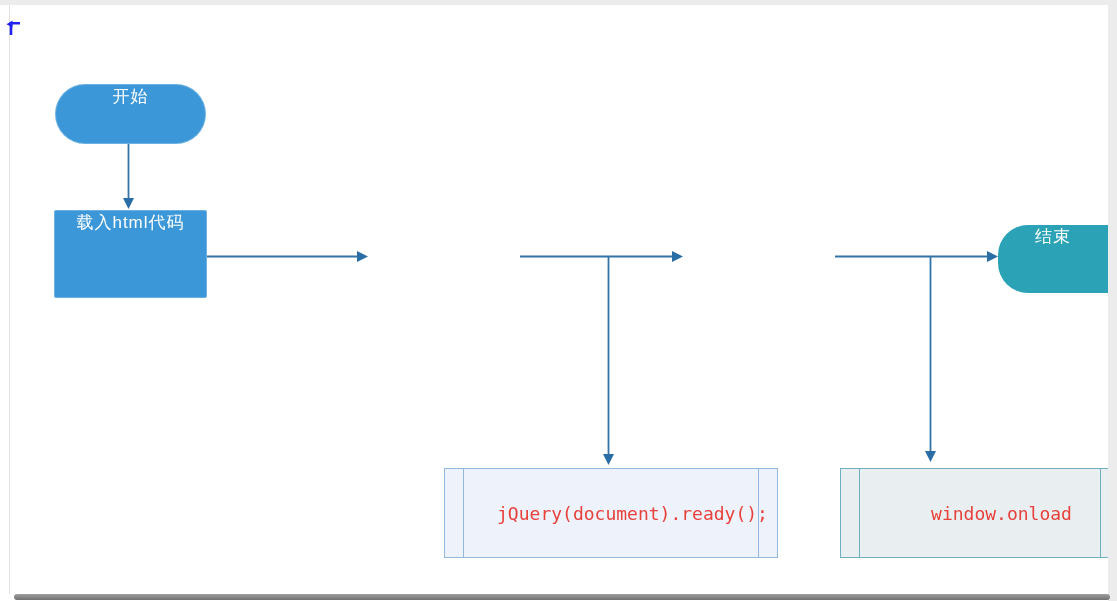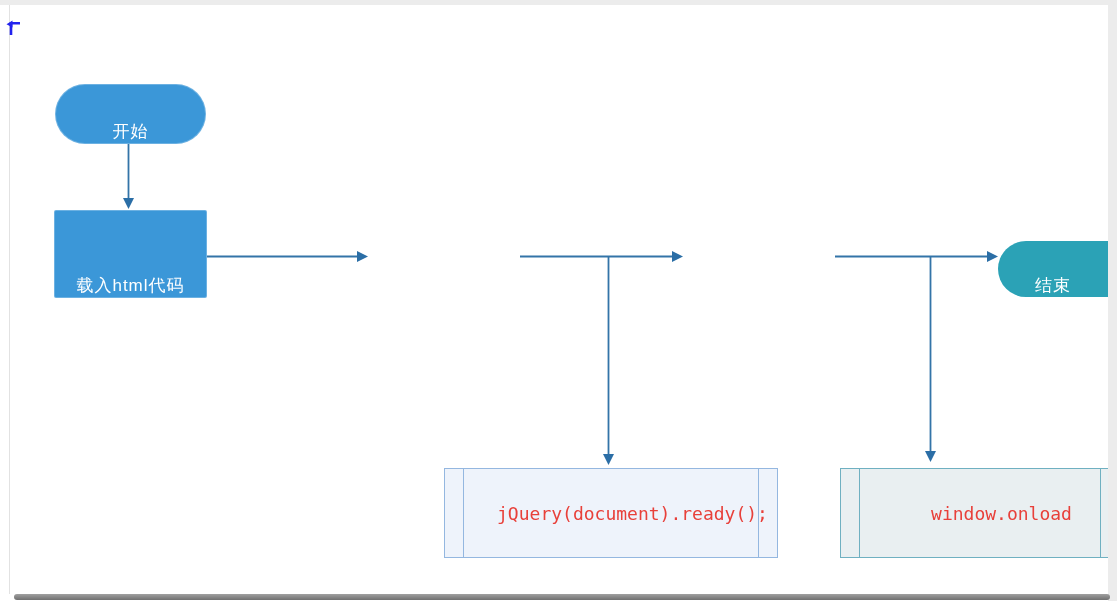--- a/index.html
+++ b/index.html
@@ -35,37 +35,36 @@
   }
 
   
   svg.connectors{position:absolute;left:0;top:0;width:1117px;height:601px;z-index:1;pointer-events:none;}
   .flow-line{stroke:var(--connector);stroke-width:1.8;fill:none;}
   .flow-arrow{fill:var(--arrow);stroke:none;}
 
   
   .node{
     position:absolute;z-index:2;
-    display:flex;align-items:flex-end;justify-content:center;
+    display:flex;align-items:flex-start;justify-content:center;
     color:#ffffff;font-size:17px;letter-spacing:1px;
   }
   .pill-blue{
     left:55px;top:84px;width:151px;height:60px;
     background:var(--node-blue);border-radius:30px;
     border:1px solid rgba(255,255,255,0.25);
   }
   .rect{border-radius:2px;border:1px solid rgba(255,255,255,0.25);}
   .rect-load-html{left:54px;top:210px;width:153px;height:88px;background:var(--node-blue);}
   .rect-load-dom{left:368px;top:211px;width:152px;height:90px;background:var(--node-teal);}
   .rect-load-img{left:683px;top:211px;width:152px;height:90px;background:var(--node-teal);}
   .pill-end{
-    left:998px;top:225px;width:110px;height:56px;
+    left:998px;top:225px;width:110px;height:68px;
     background:var(--node-teal);
     border-radius:30px 0 0 30px;
-    margin-top:16px;
   }
 
   
   .annot{
     position:absolute;z-index:2;height:90px;
     display:flex;align-items:center;justify-content:center;
     font-family:"DejaVu Sans Mono","Liberation Mono",monospace;
     font-size:18px;color:var(--code-red);padding-left:43px;
   }
   .annot .sidebar-line{position:absolute;top:0;width:1px;height:100%;}

